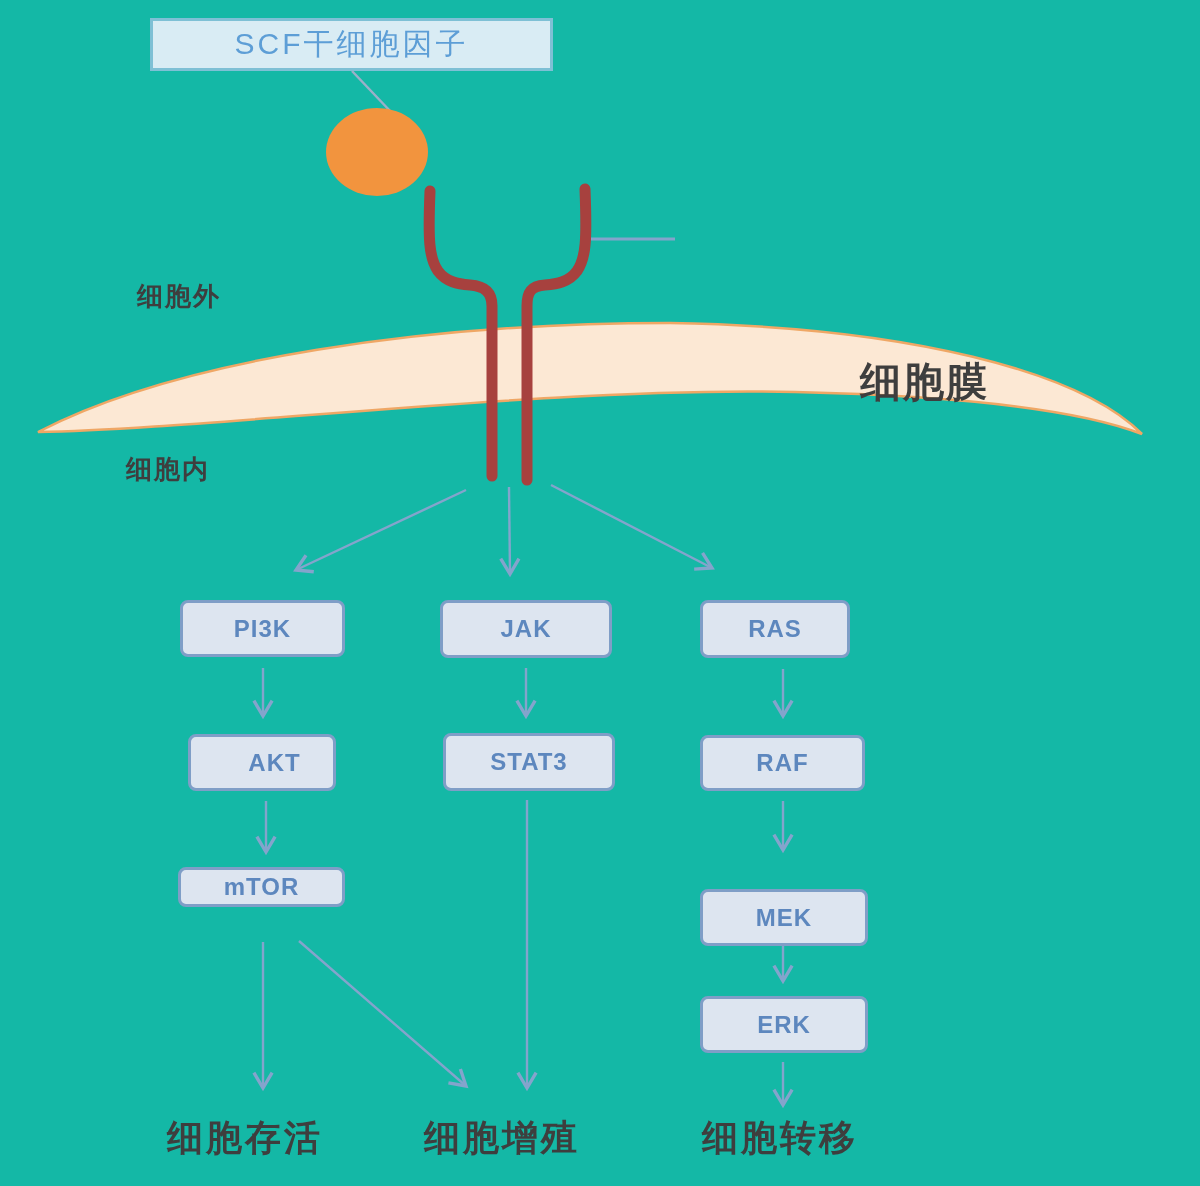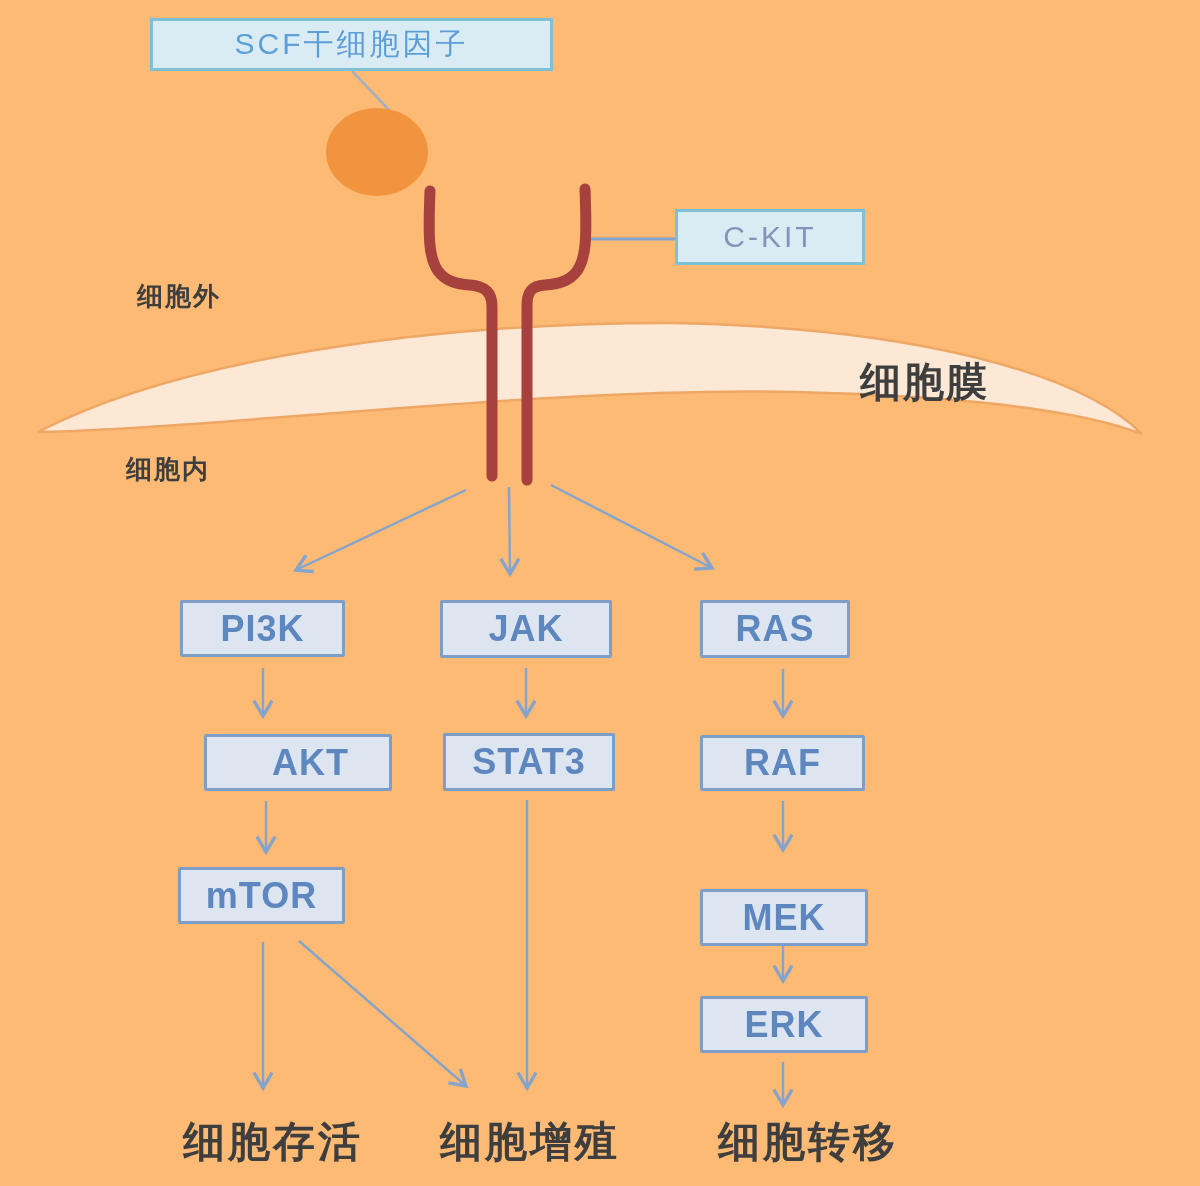--- a/index.html
+++ b/index.html
@@ -5,21 +5,21 @@
   html, body {
     margin: 0;
     padding: 0;
     background: #ffffff;
     font-family: "Liberation Sans", "DejaVu Sans", sans-serif;
   }
   .canvas {
     position: relative;
     width: 1200px;
     height: 1186px;
-    background: #fdba74;
+    background: #14b8a6;
     overflow: hidden;
   }
   svg.layer {
     position: absolute;
     left: 0; top: 0;
     width: 1200px;
     height: 1186px;
   }
   .membrane-shape {
     fill: var(--membrane-fill);
@@ -36,32 +36,32 @@
   .ligand-shape { fill: var(--ligand-orange); }
   .thin-connector { stroke: var(--connector-gray); stroke-width: 2.5; }
   .box-connector { stroke: var(--arrow-blue); stroke-width: 3; }
   .sig-arrow { stroke: var(--arrow-blue); stroke-width: 2.4; fill: none; }
 
   .node {
     position: absolute;
     box-sizing: border-box;
     background: var(--node-fill);
     border: 3px solid var(--node-border);
-    border-radius: 2px;
+    border-radius: 8px;
     color: var(--node-text);
-    font-size: 36px;
+    font-size: 24px;
     font-weight: bold;
     letter-spacing: 1px;
     display: flex;
     align-items: center;
     justify-content: center;
   }
   .b-pi3k  { left: 180px; top: 600px; width: 165px; height: 57px; }
-  .b-akt   { left: 204px; top: 734px; width: 188px; height: 57px; padding-left: 25px; }
-  .b-mtor  { left: 178px; top: 867px; width: 167px; height: 57px; }
+  .b-akt   { left: 188px; top: 734px; width: 148px; height: 57px; padding-left: 25px; }
+  .b-mtor  { left: 178px; top: 867px; width: 167px; height: 40px; }
   .b-jak   { left: 440px; top: 600px; width: 172px; height: 58px; }
   .b-stat3 { left: 443px; top: 733px; width: 172px; height: 58px; }
   .b-ras   { left: 700px; top: 600px; width: 150px; height: 58px; }
   .b-raf   { left: 700px; top: 735px; width: 165px; height: 56px; }
   .b-mek   { left: 700px; top: 865px; width: 168px; height: 57px; margin-top: 24px; }
   .b-erk   { left: 700px; top: 996px; width: 168px; height: 57px; }
 
   .cyan-box {
     position: absolute;
     box-sizing: border-box;
@@ -93,24 +93,23 @@
     white-space: nowrap;
   }
   .lbl-extracellular { left: 137px; top: 279px; }
   .lbl-intracellular { left: 126px; top: 452px; }
   .lbl-membrane      { left: 860px; top: 355px; font-size: 41px; }
 
   .outcome-label {
     position: absolute;
     color: var(--dark-text);
     font-weight: bold;
-    font-size: 42px;
+    font-size: 36px;
     letter-spacing: 3px;
     white-space: nowrap;
-    margin-left: 16px;
   }
   .lbl-survival      { left: 167px; top: 1114px; }
   .lbl-proliferation { left: 424px; top: 1114px; }
   .lbl-metastasis    { left: 702px; top: 1114px; }
 </style>
 </head>
 <body>
 
 <div class="canvas">
 
@@ -158,21 +157,20 @@
       <line class="sig-arrow" marker-end="url(#arrowhead)" x1="527" y1="800" x2="527" y2="1088"></line>
 
       <line class="sig-arrow" marker-end="url(#arrowhead)" x1="783" y1="669" x2="783" y2="716"></line>
       <line class="sig-arrow" marker-end="url(#arrowhead)" x1="783" y1="801" x2="783" y2="850"></line>
       <line class="sig-arrow" marker-end="url(#arrowhead)" x1="783" y1="931" x2="783" y2="981"></line>
       <line class="sig-arrow" marker-end="url(#arrowhead)" x1="783" y1="1062" x2="783" y2="1105"></line>
     </g>
   </svg>
 
   <div class="cyan-box scf-box">SCF干细胞因子</div>
-  <div class="cyan-box ckit-box">C-KIT</div>
 
   <div class="region-label lbl-extracellular">细胞外</div>
   <div class="region-label lbl-membrane">细胞膜</div>
   <div class="region-label lbl-intracellular">细胞内</div>
 
   <div class="node b-pi3k">PI3K</div>
   <div class="node b-akt">AKT</div>
   <div class="node b-mtor">mTOR</div>
 
   <div class="node b-jak">JAK</div>

